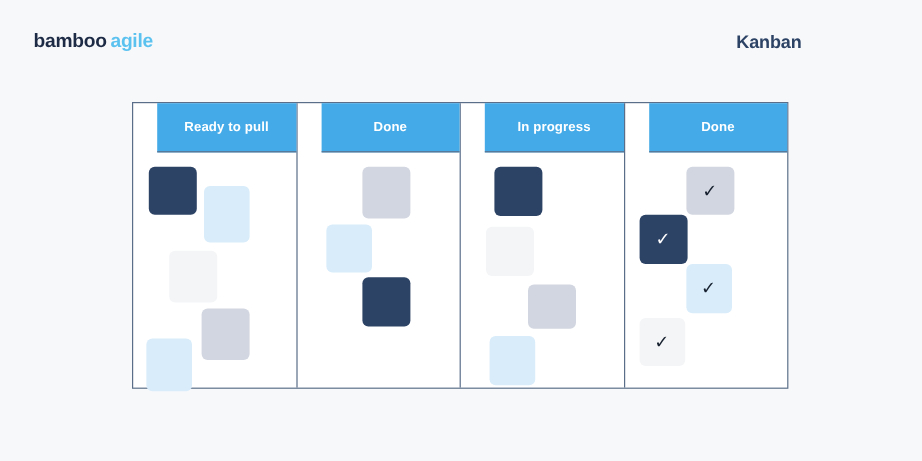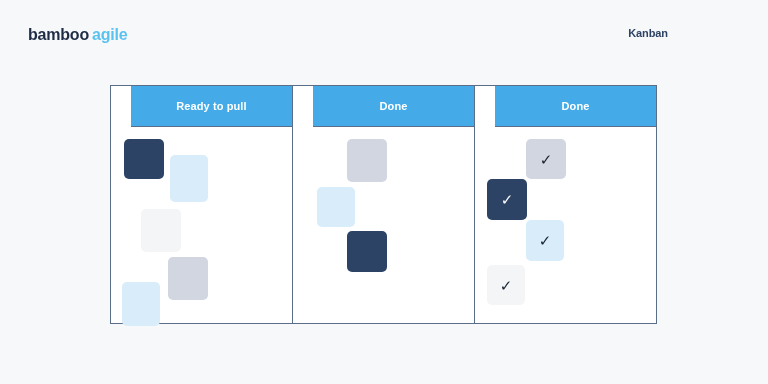--- a/index.html
+++ b/index.html
@@ -32,21 +32,21 @@
     letter-spacing: -0.2px;
     white-space: nowrap;
   }
   #brand-logo .brand-primary { color: #1e2b45; }
   #brand-logo .brand-secondary { color: #5bc2f0; margin-left: 3px; }
 
   #page-title {
     position: absolute;
     right: 28px;
     top: 27px;
-    font-size: 11px;
+    font-size: 15px;
     font-weight: bold;
     color: #2d4365;
     letter-spacing: -0.1px;
   }
 
   
   #board {
     position: absolute;
     left: 110px;
     top: 85px;
@@ -145,20 +145,31 @@
         <span class="column-header-label">Done</span>
       </div>
       <div class="column-body">
         <div class="card gray" style="left: 54px; top: 12px; width: 40px; height: 43px;"></div>
         <div class="card blue" style="left: 24px; top: 60px; width: 38px; height: 40px;"></div>
         <div class="card navy" style="left: 54px; top: 104px; width: 40px; height: 41px;"></div>
       </div>
     </div>
     <div class="board-column">
       <div class="column-header">
+        <span class="column-header-label">In progress</span>
+      </div>
+      <div class="column-body">
+        <div class="card navy" style="left: 28px; top: 12px; width: 40px; height: 41px;"></div>
+        <div class="card pale" style="left: 21px; top: 62px; width: 40px; height: 41px;"></div>
+        <div class="card gray" style="left: 56px; top: 110px; width: 40px; height: 37px;"></div>
+        <div class="card blue" style="left: 24px; top: 153px; width: 38px; height: 41px;"></div>
+      </div>
+    </div>
+    <div class="board-column">
+      <div class="column-header">
         <span class="column-header-label">Done</span>
       </div>
       <div class="column-body">
         <div class="card gray" style="left: 51px; top: 12px; width: 40px; height: 40px;">
           <span class="card-check">✓</span>
         </div>
         <div class="card navy" style="left: 12px; top: 52px; width: 40px; height: 41px;">
           <span class="card-check">✓</span>
         </div>
         <div class="card blue" style="left: 51px; top: 93px; width: 38px; height: 41px;">

